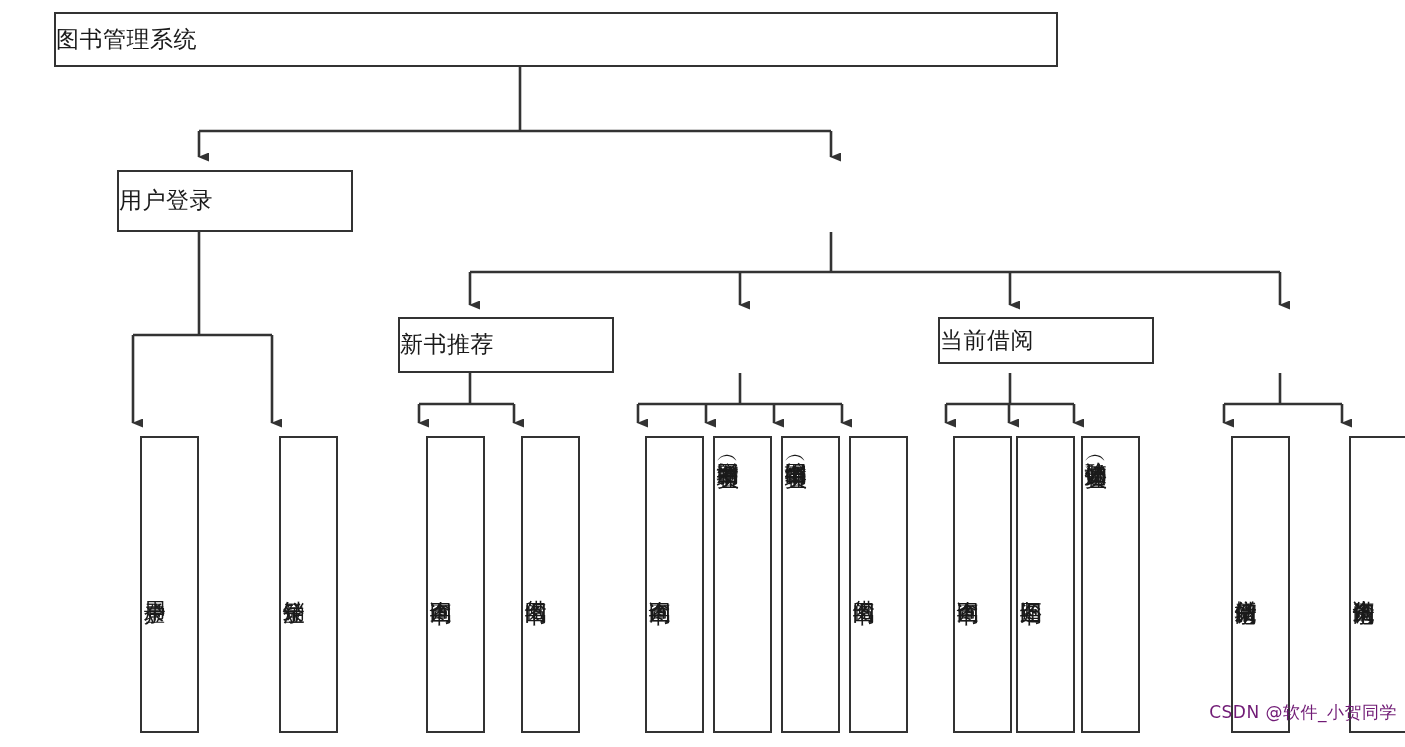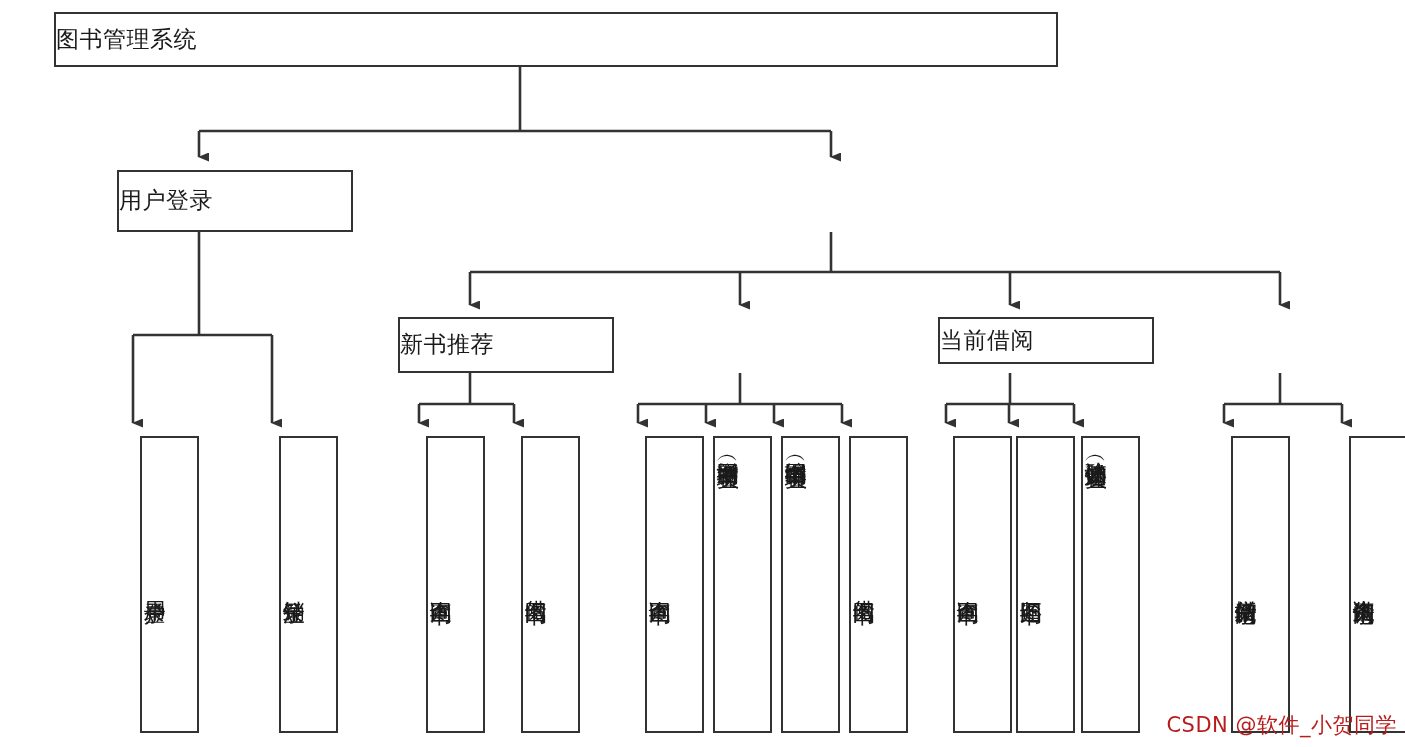--- a/index.html
+++ b/index.html
@@ -60,23 +60,23 @@
     position: absolute;
     left: 0;
     top: 0;
     width: 1405px;
     height: 747px;
     pointer-events: none;
   }
   #watermark {
     position: absolute;
     right: 8px;
-    bottom: 8px;
-    font-size: 21px;
-    color: #b91c1c;
+    bottom: 23px;
+    font-size: 17px;
+    color: #701a75;
     white-space: nowrap;
     letter-spacing: 0.5px;
   }
 </style>
 </head>
 <body>
 
 <div id="diagram-root">
 
   <svg id="connectors" viewBox="0 0 1405 747" width="1405" height="747" xmlns="http://www.w3.org/2000/svg">

